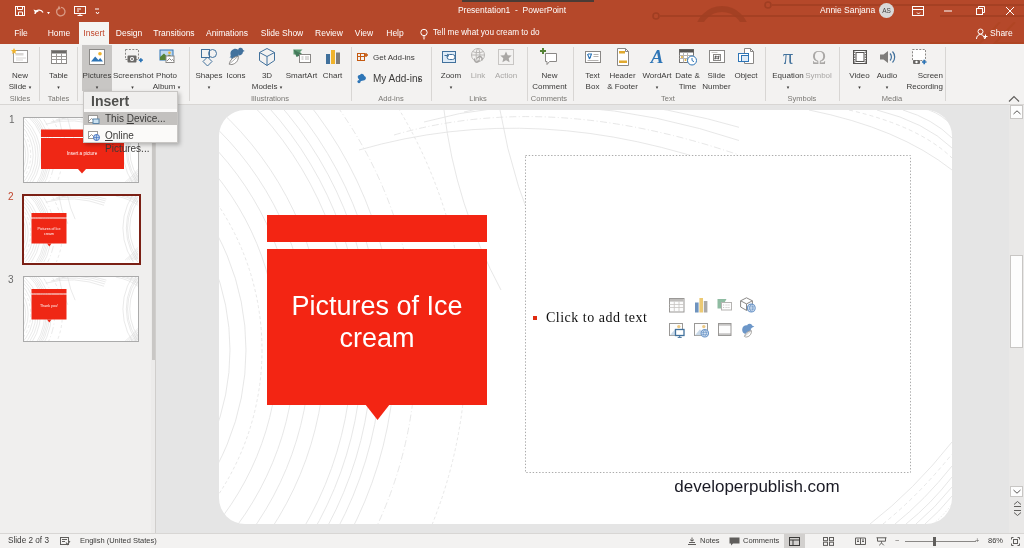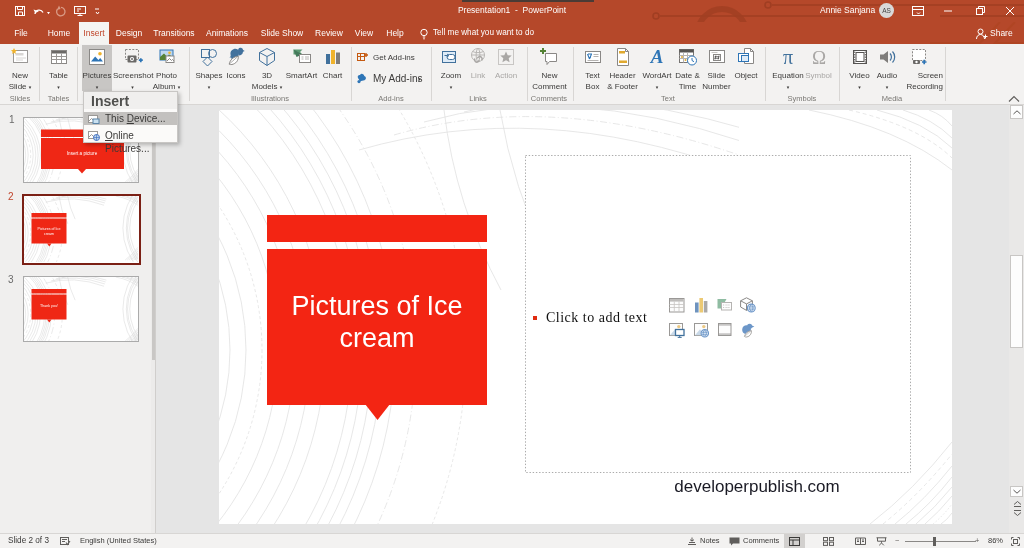--- a/index.html
+++ b/index.html
@@ -32,21 +32,21 @@
 #menu .i2 { top:37px; }
 #menu .item.sel { background:#C3C1BF; }
 
 
 #panel { position:absolute; left:0; top:105px; width:156px; height:428px; background:#F0EFEE; border-right:1px solid #D0CECC; }
 .thumbnum { position:absolute; font-size:10px; color:#6A6A6A; }
 .thumb { position:absolute; left:23px; width:116px; height:66px; background:#fff; border:1px solid #ABABAB; overflow:hidden; }
 
 
 #canvas { position:absolute; left:156px; top:105px; width:868px; height:428px; background:#E5E5E5; }
-#slide { position:absolute; left:63px; top:5px; width:733px; height:414px; background:#fff; overflow:hidden; }
+#slide { position:absolute; left:63px; top:5px; width:733px; height:414px; background:#fff; overflow:hidden;border-radius:26px; }
 
 
 #status { position:absolute; left:0; top:533px; width:1024px; height:15px; background:#F3F2F1; border-top:1px solid #D8D6D4; font-size:7.5px; color:#3B3A39; }
 </style>
 </head>
 <body>
 <div id="app">
 
   <div id="titlebar">
     <div class="abs" style="left:462px;top:0;width:132px;height:1.5px;background:#4A3B35;"></div>
@@ -113,21 +113,21 @@
     <div class="tab" style="left:257px;width:50px;">Slide Show</div>
     <div class="tab" style="left:311px;width:36px;">Review</div>
     <div class="tab" style="left:350px;width:28px;">View</div>
     <div class="tab" style="left:382px;width:26px;">Help</div>
     <svg class="abs" style="left:419px;top:6px" width="10" height="12" viewBox="0 0 10 12">
       <g stroke="#fff" fill="none" stroke-width="1">
         <circle cx="5" cy="4.5" r="3.2"></circle>
           <path d="M3.8 9 h2.4 M4.2 10.8 h1.6"></path>
       </g>
     </svg>
-    <div class="tab" style="left:433px;width:120px;text-align:left;font-size:8.2px;">Tell me what you want to do</div>
+    <div class="tab" style="left:433px;width:120px;text-align:left;font-size:8.2px;">Tell me what you cream to do</div>
     <svg class="abs" style="left:975px;top:6px" width="13" height="12" viewBox="0 0 13 12">
       <g stroke="#fff" fill="none" stroke-width="1">
         <circle cx="5.5" cy="3.5" r="2.5"></circle>
           <path d="M1.5 11 c0-3 2-4.5 4-4.5 s4 1.5 4 4.5"></path>
         <path d="M8.5 8.5 h4 M10.5 6.5 v4"></path>
       </g>
     </svg>
     <div class="abs ttxt" style="left:990px;top:0;line-height:22px;">Share</div>
   </div>
 

